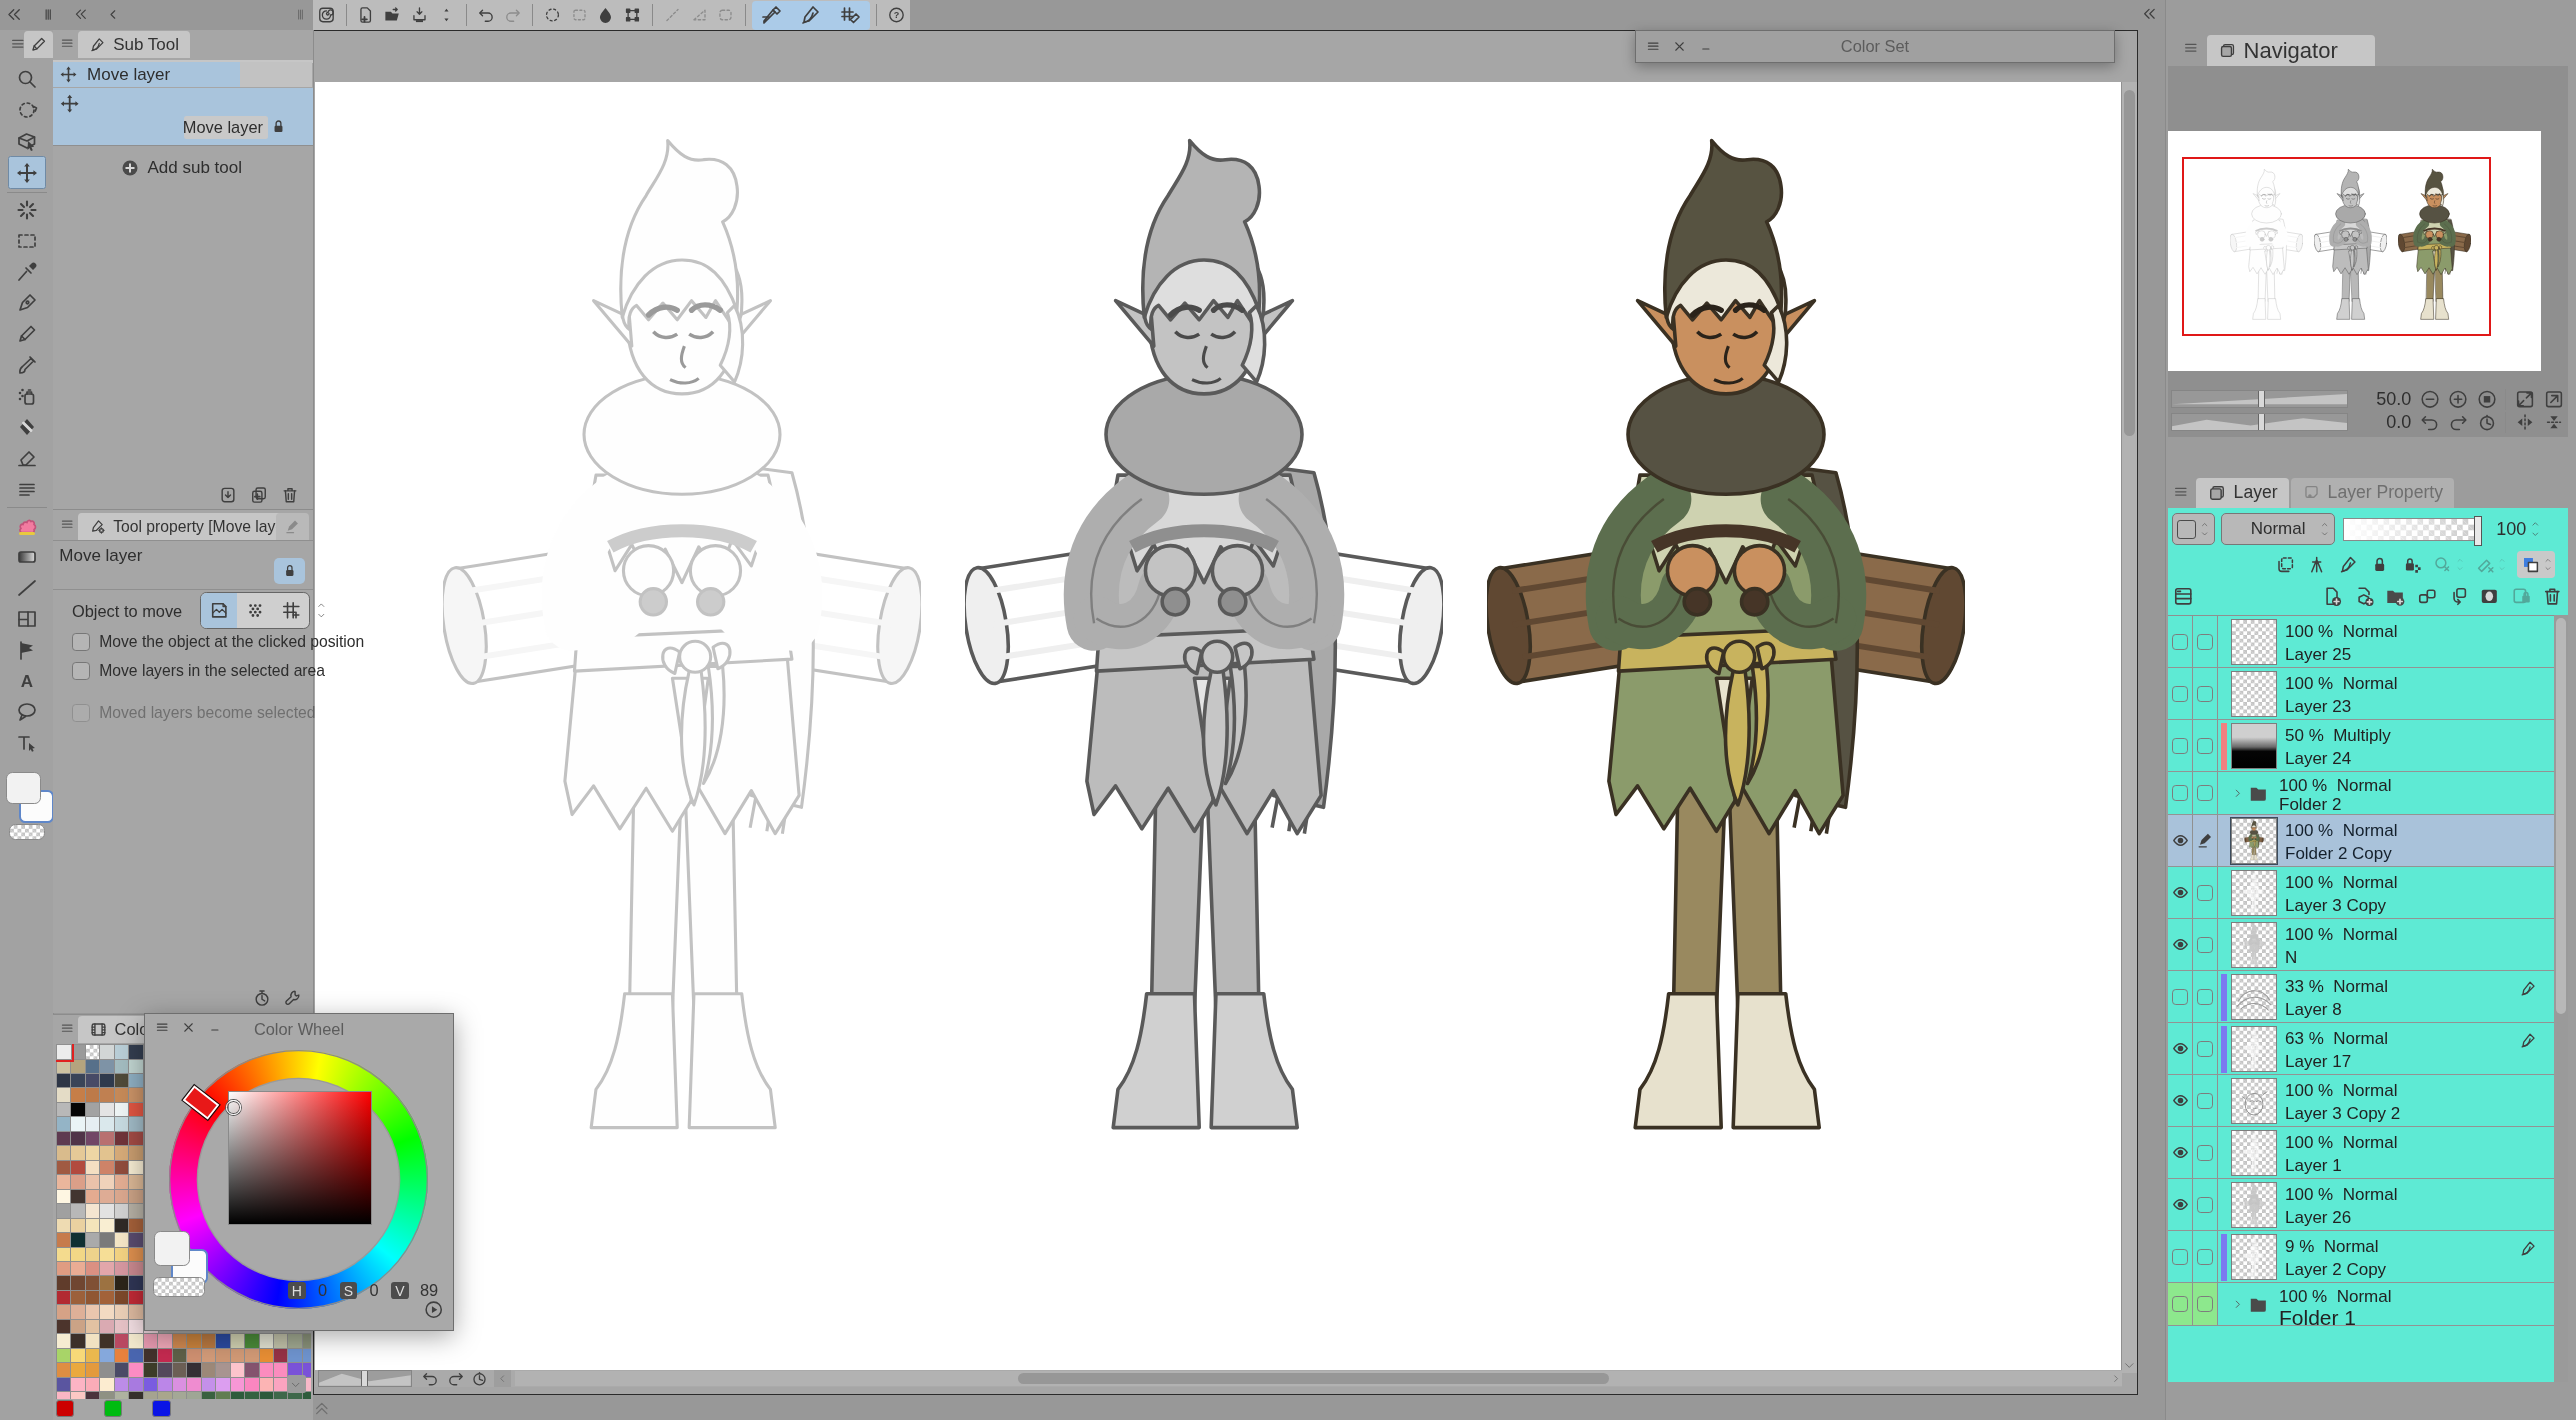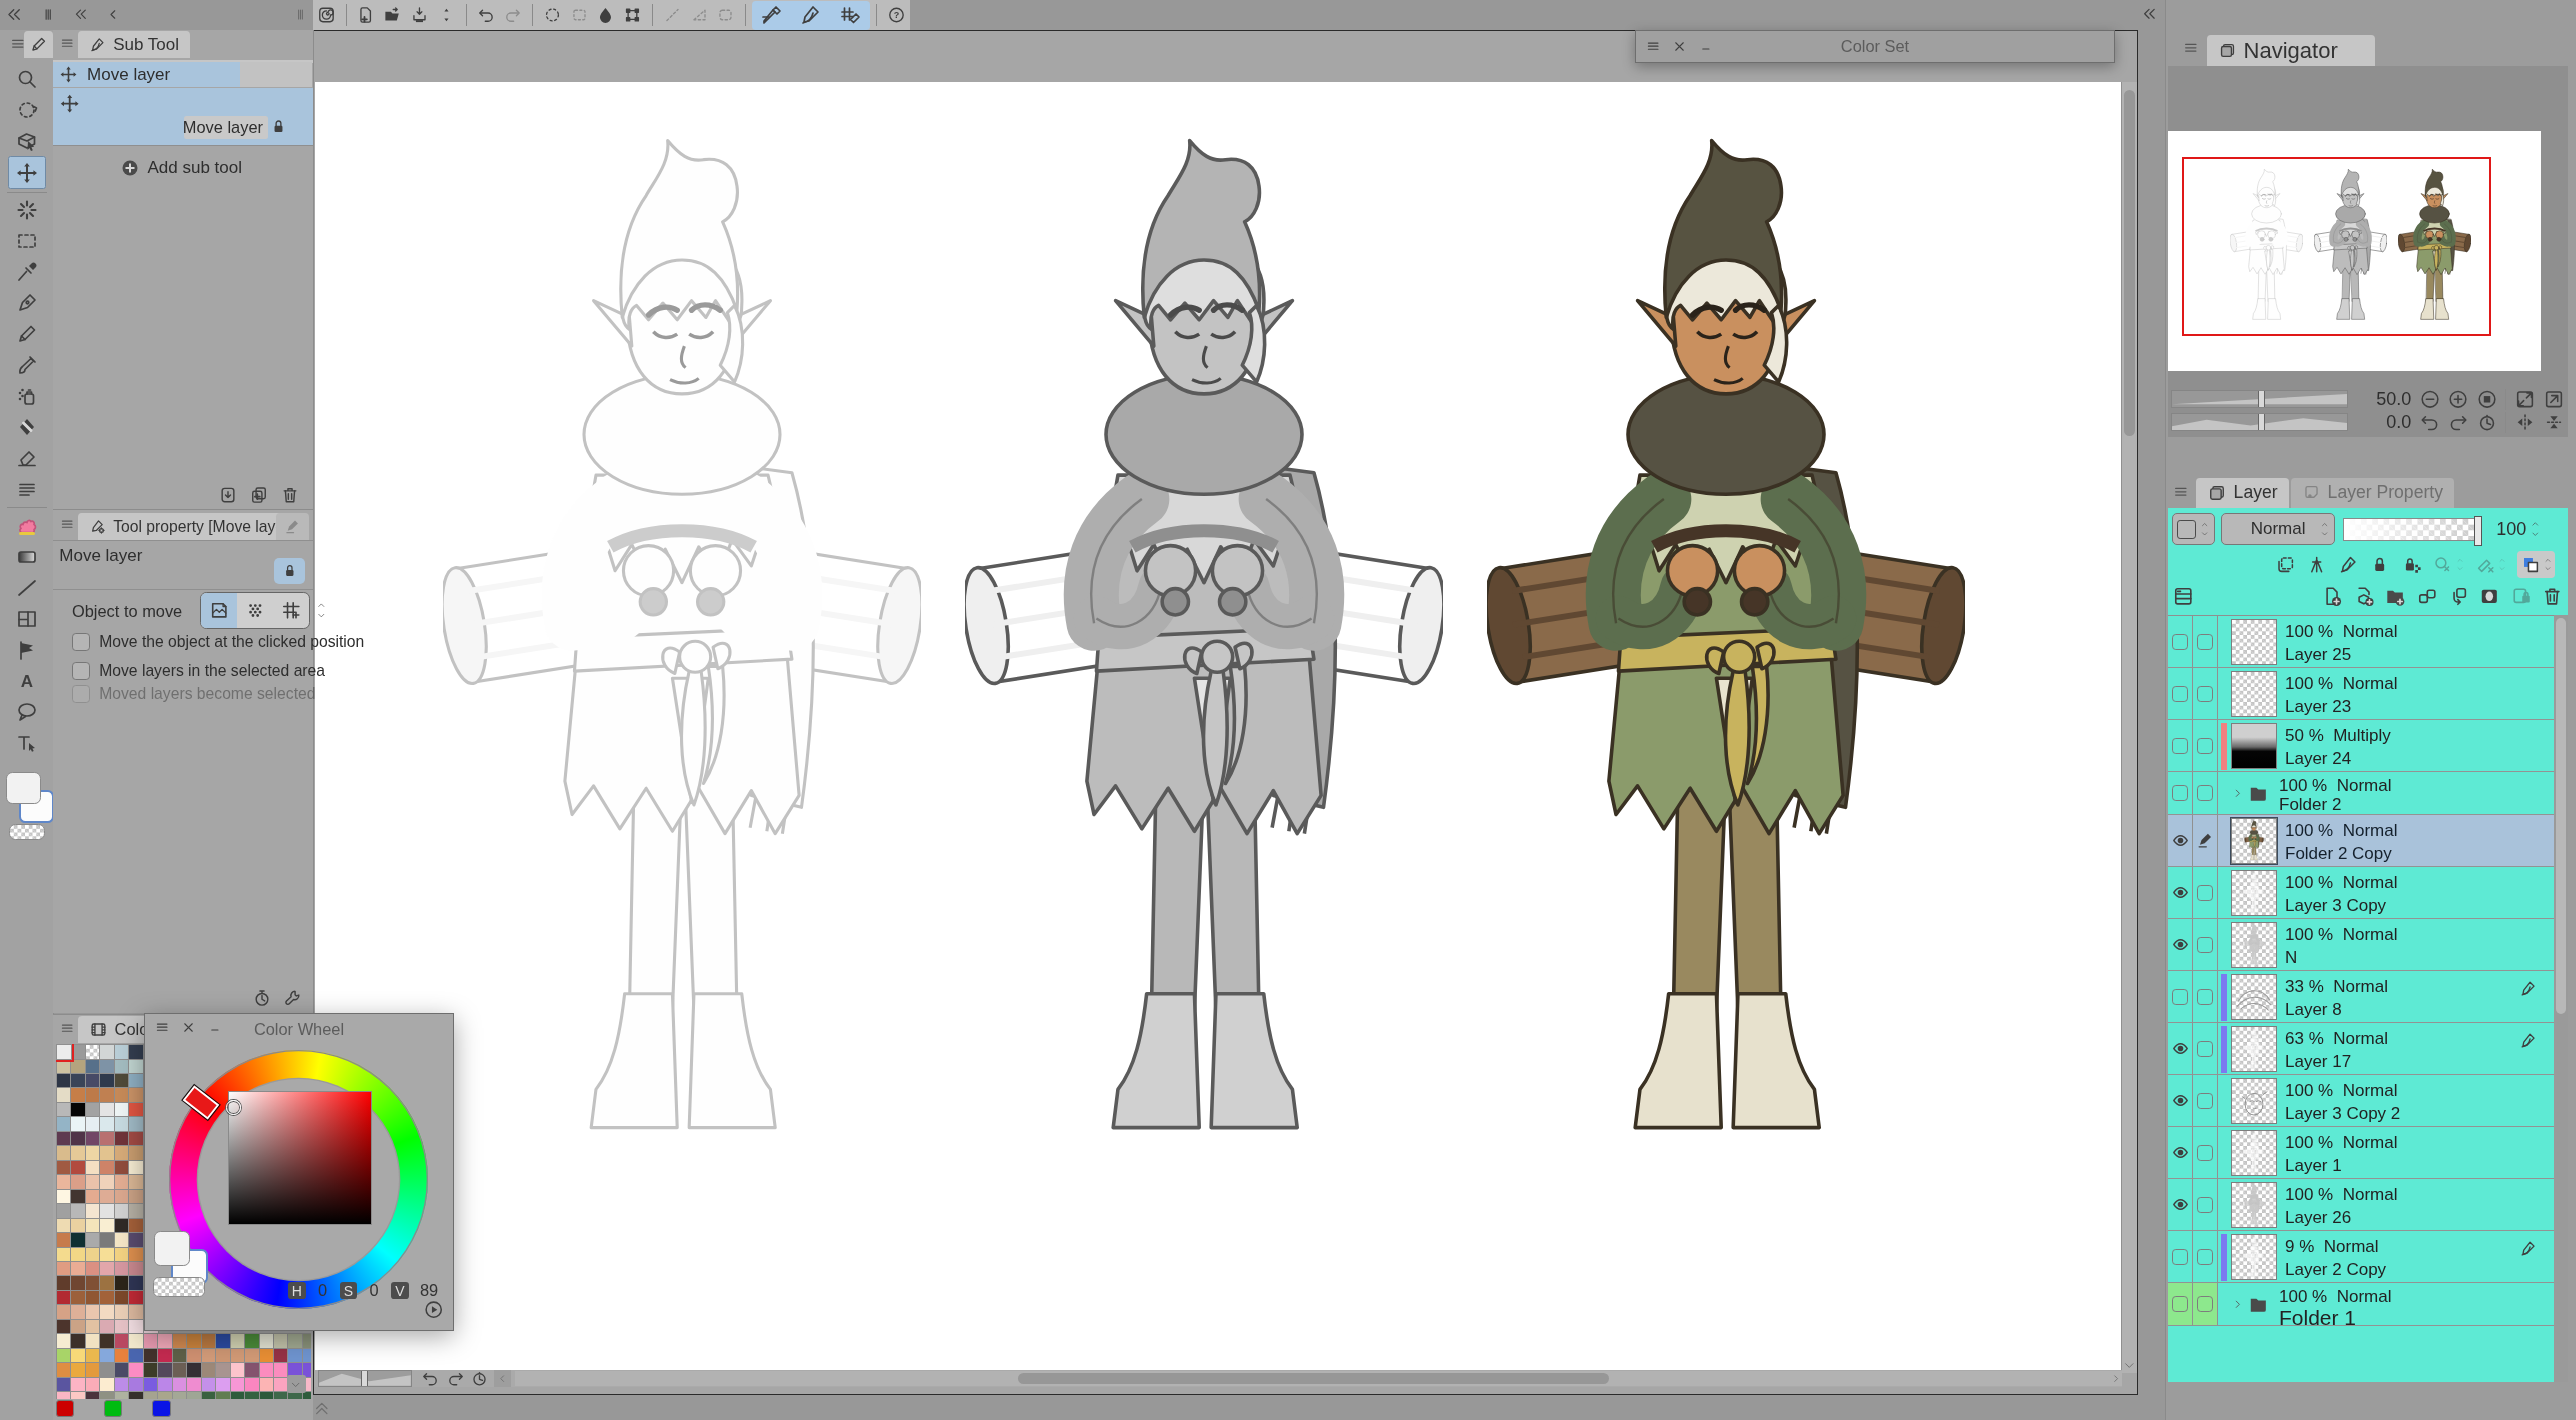--- a/index.html
+++ b/index.html
@@ -621,21 +621,21 @@
     </div>
     <div id="tp-checkboxes">
         <div class="abs flex" style="left:19px;top:123px;gap:8.8px;">
           <div class="cb"></div>
           <span class="txt" style="font-size:15.7px;">Move the object at the clicked position</span>
         </div>
         <div class="abs flex" style="left:19px;top:152px;gap:8.8px;">
           <div class="cb"></div>
           <span class="txt" style="font-size:15.7px;">Move layers in the selected area</span>
         </div>
-        <div class="abs flex" style="left:19px;top:175px;gap:8.8px;opacity:.45;">
+        <div class="abs flex" style="left:19px;top:194px;gap:8.8px;opacity:.45;">
           <div class="cb"></div>
           <span class="txt" style="font-size:15.7px;">Moved layers become selected</span>
         </div>
       </div>
     <div class="abs flex" style="right:10px;bottom:5px;gap:11.3px;">
       <span class="ic" style="width:20px;height:20px"><svg viewBox="0 0 24 24">
             <circle cx="12" cy="13.5" r="7"></circle>
             <path d="M12 13.5V9M12 5.5v-2M9.5 3.5h5M12 13.5l3.2 2"></path>
           </svg></span>
       <span class="ic" style="width:20px;height:20px"><svg viewBox="0 0 24 24">

